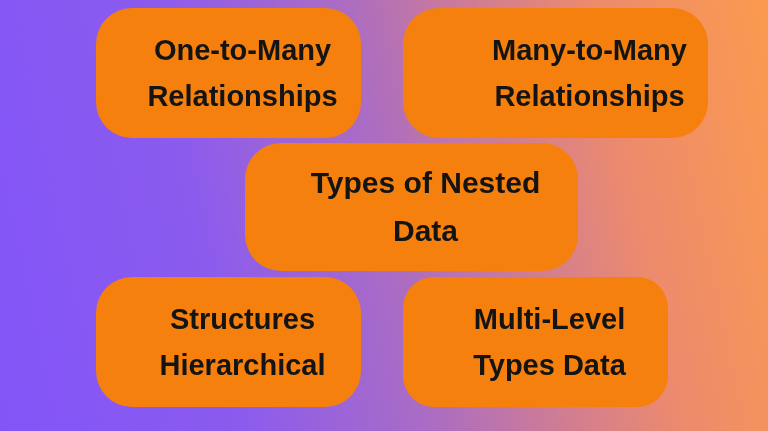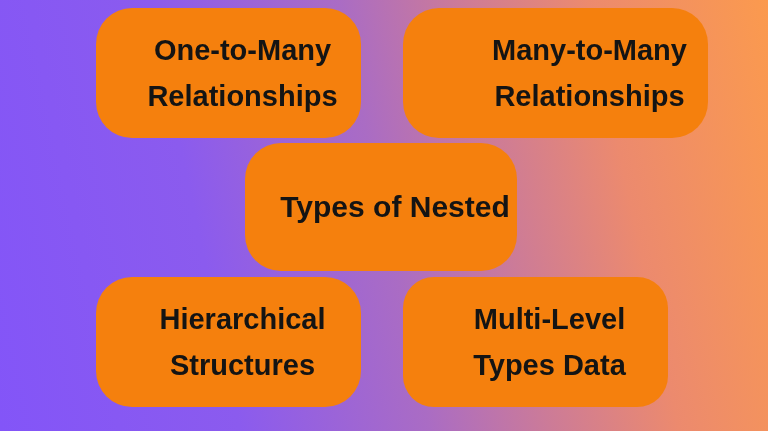--- a/index.html
+++ b/index.html
@@ -34,21 +34,21 @@
   }
   .node .line {
     display: block;
     font-size: 29px;
     line-height: 46px;
     white-space: nowrap;
     margin-left: 28px;
   }
   .node-top-left     { left: 96px;  top: 8px;   width: 265px; height: 130px; }
   .node-top-right    { left: 403px; top: 8px;   width: 265px; height: 130px; padding-left: 40px; }
-  .node-center       { left: 245px; top: 143px; width: 272px; height: 128px; }
+  .node-center       { left: 245px; top: 143px; width: 333px; height: 128px; }
   .node-bottom-left  { left: 96px;  top: 277px; width: 265px; height: 130px; }
   .node-bottom-right { left: 403px; top: 277px; width: 265px; height: 130px; border-radius: 31px; }
   .node-center .line { font-size: 30px; line-height: 48px; }
 </style>
 </head>
 <body>
 
 <div class="canvas">
 
   <div class="node node-top-left">
@@ -56,25 +56,26 @@
     <span class="line">Relationships</span>
   </div>
 
   <div class="node node-top-right">
     <span class="line">Many-to-Many</span>
     <span class="line">Relationships</span>
   </div>
 
   <div class="node node-center">
     <span class="line">Types of Nested</span>
+    <span class="line">Data</span>
   </div>
 
   <div class="node node-bottom-left">
+    <span class="line">Structures</span>
     <span class="line">Hierarchical</span>
-    <span class="line">Structures</span>
   </div>
 
   <div class="node node-bottom-right">
     <span class="line">Multi-Level</span>
     <span class="line">Types Data</span>
   </div>
 
 </div>
 
 </body></html>

